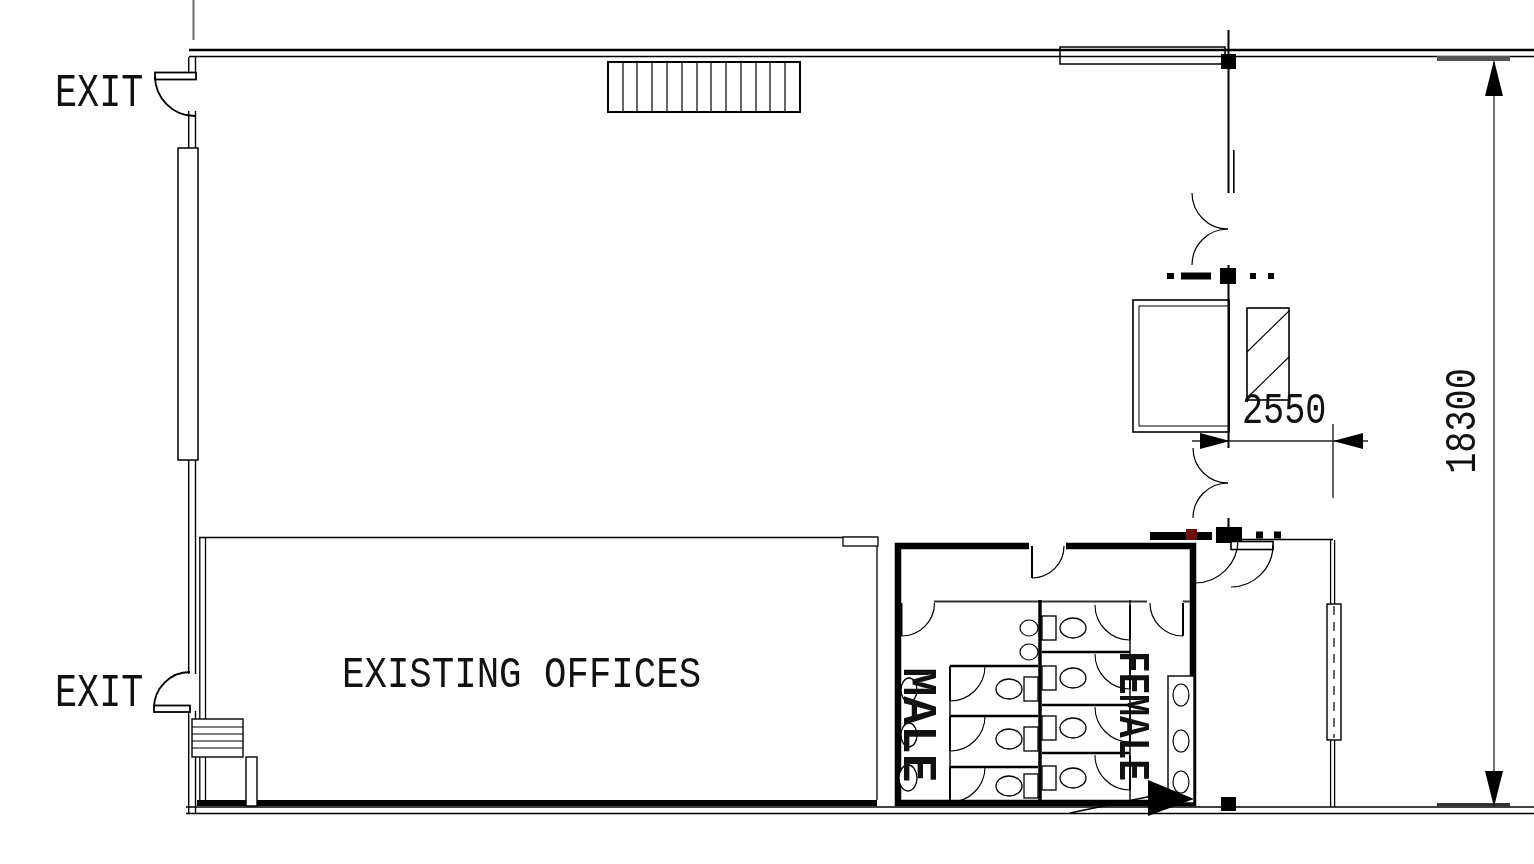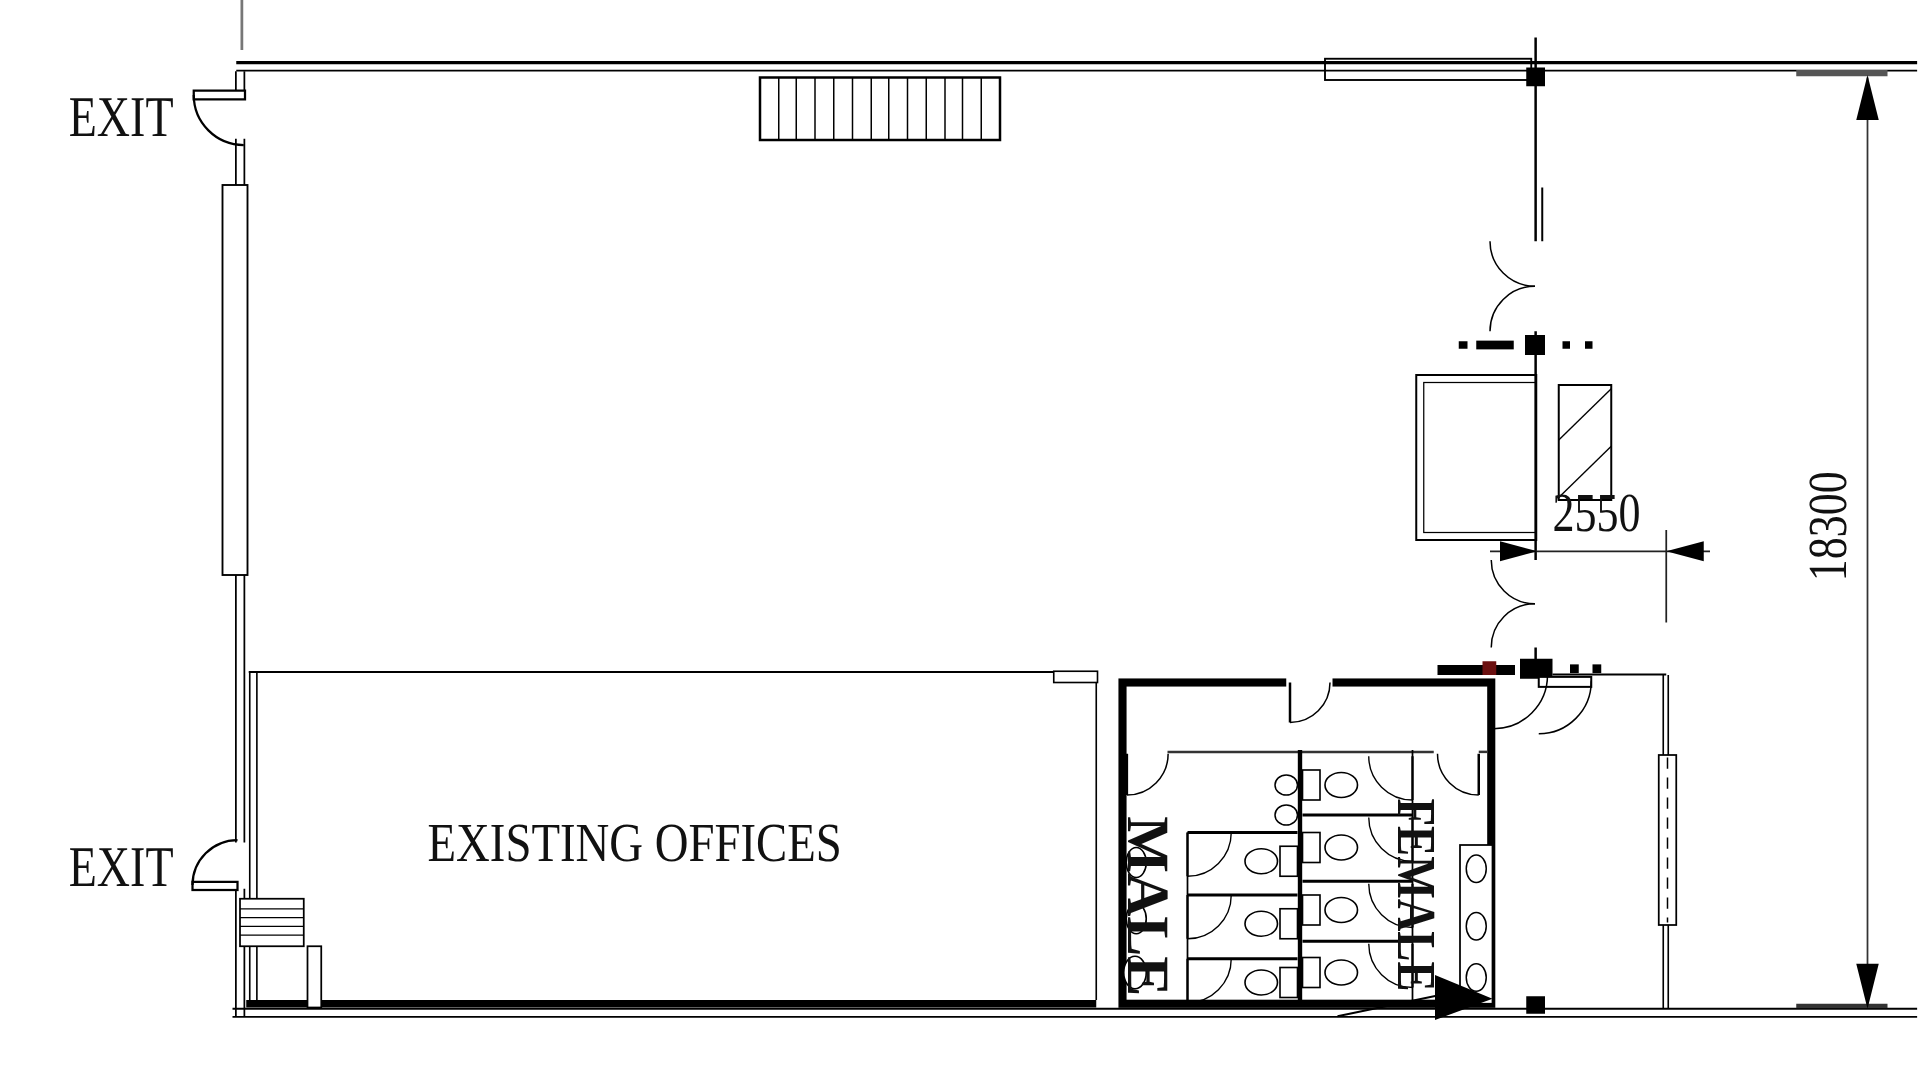--- a/index.html
+++ b/index.html
@@ -1,17 +1,17 @@
 <!DOCTYPE html>
 <html><head>
 <meta charset="utf-8">
 <style>
   html,body{margin:0;padding:0;background:#fff;}
   .sheet{position:relative;width:1534px;height:864px;background:#ffffff;overflow:hidden;
-         font-family:Liberation Serif, serif;color:#111;}
+         font-family:Liberation Mono, monospace;color:#111;}
   .sheet svg{position:absolute;left:0;top:0;}
   .lbl{position:absolute;line-height:1;white-space:nowrap;color:#111;font-weight:400;}
   .squeeze{transform:scaleX(0.80);transform-origin:left top;}
   .squeeze85{transform:scaleX(0.85);transform-origin:left top;}
   .rot-cw{transform:rotate(90deg) scaleX(0.82);}
   .rot-cw-male{transform:rotate(90deg);}
   .rot-ccw{transform:rotate(-90deg) scaleX(0.80);}
   .center{display:flex;align-items:center;justify-content:center;text-align:center;}
 </style>
 </head>

